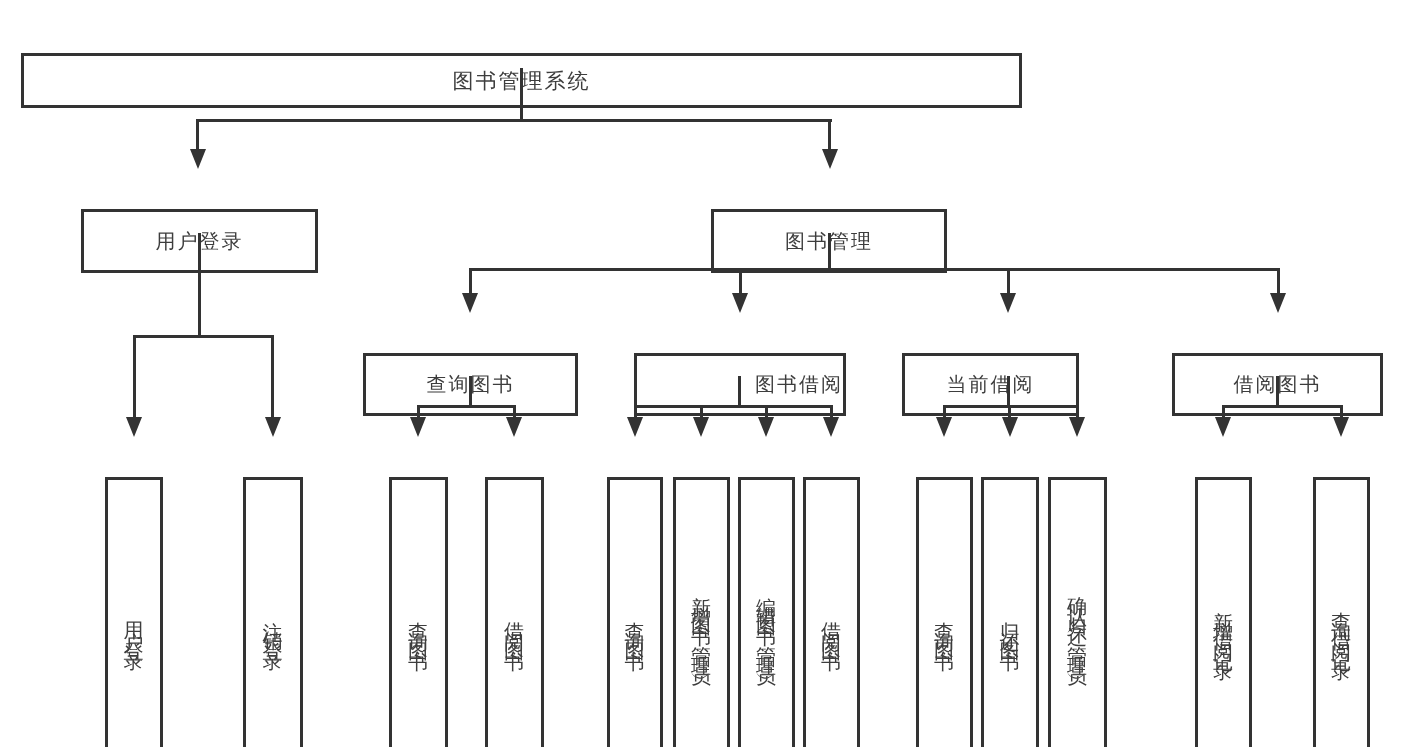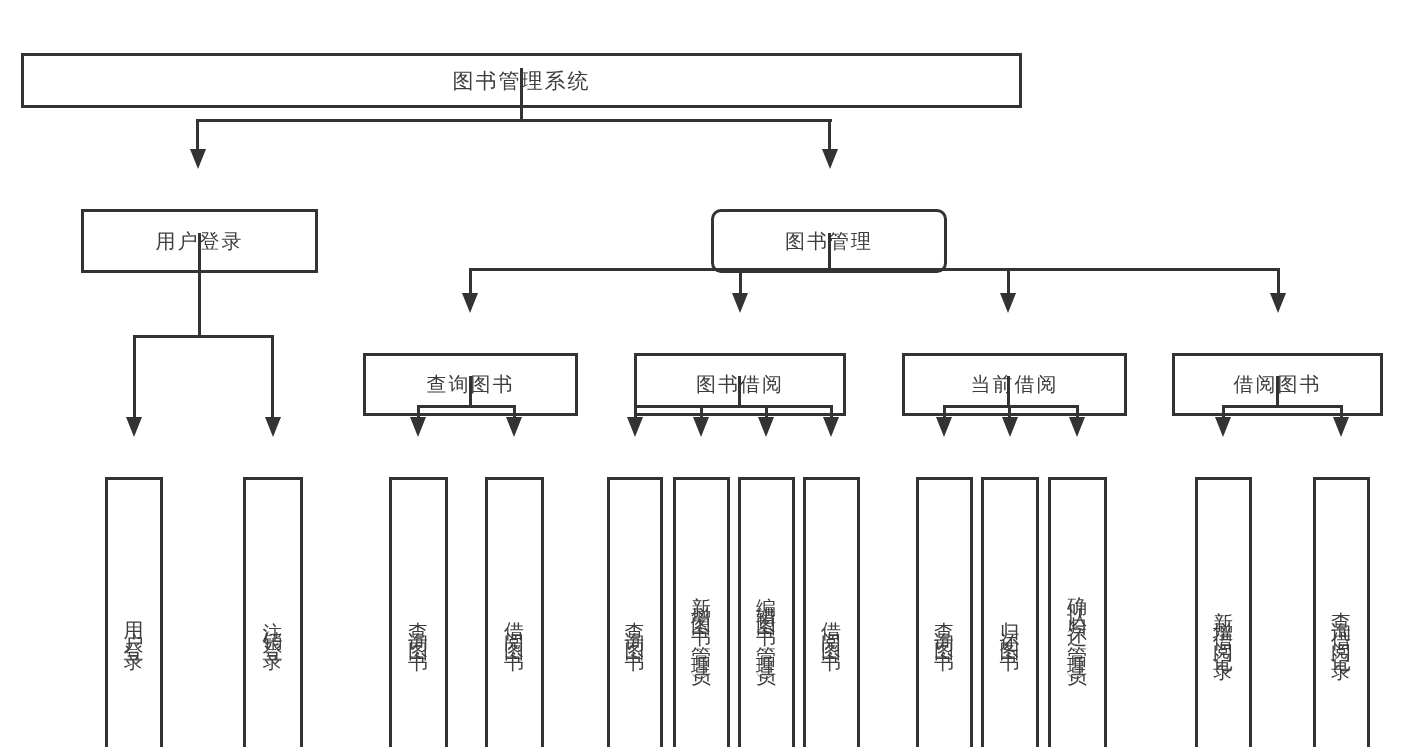--- a/index.html
+++ b/index.html
@@ -58,33 +58,33 @@
 <div id="canvas">
 
   <div class="node root-node" style="left:21px;top:13px;width:1001px;height:55px;">
     <span>图书管理系统</span>
   </div>
 
   <div class="node" style="left:81px;top:169px;width:237px;height:64px;">
     <span>用户登录</span>
   </div>
 
-  <div class="node" style="left:711px;top:169px;width:236px;height:64px;border-radius:10px;">
+  <div class="node" style="left:711px;top:169px;width:236px;height:64px;">
     <span>图书管理</span>
   </div>
 
   <div class="node" style="left:363px;top:313px;width:215px;height:63px;">
     <span>查询图书</span>
   </div>
 
-  <div class="node" style="left:634px;top:313px;width:212px;height:63px;">
+  <div class="node" style="left:634px;top:313px;width:212px;height:63px;justify-content:flex-end;">
     <span>图书借阅</span>
   </div>
 
-  <div class="node" style="left:902px;top:313px;width:225px;height:63px;">
+  <div class="node" style="left:902px;top:313px;width:177px;height:63px;">
     <span>当前借阅</span>
   </div>
 
   <div class="node" style="left:1172px;top:313px;width:211px;height:63px;">
     <span>借阅图书</span>
   </div>
 
   <div class="node vnode" style="left:105px;top:437px;width:58px;height:298px;">
     <span>用户登录</span>
   </div>

